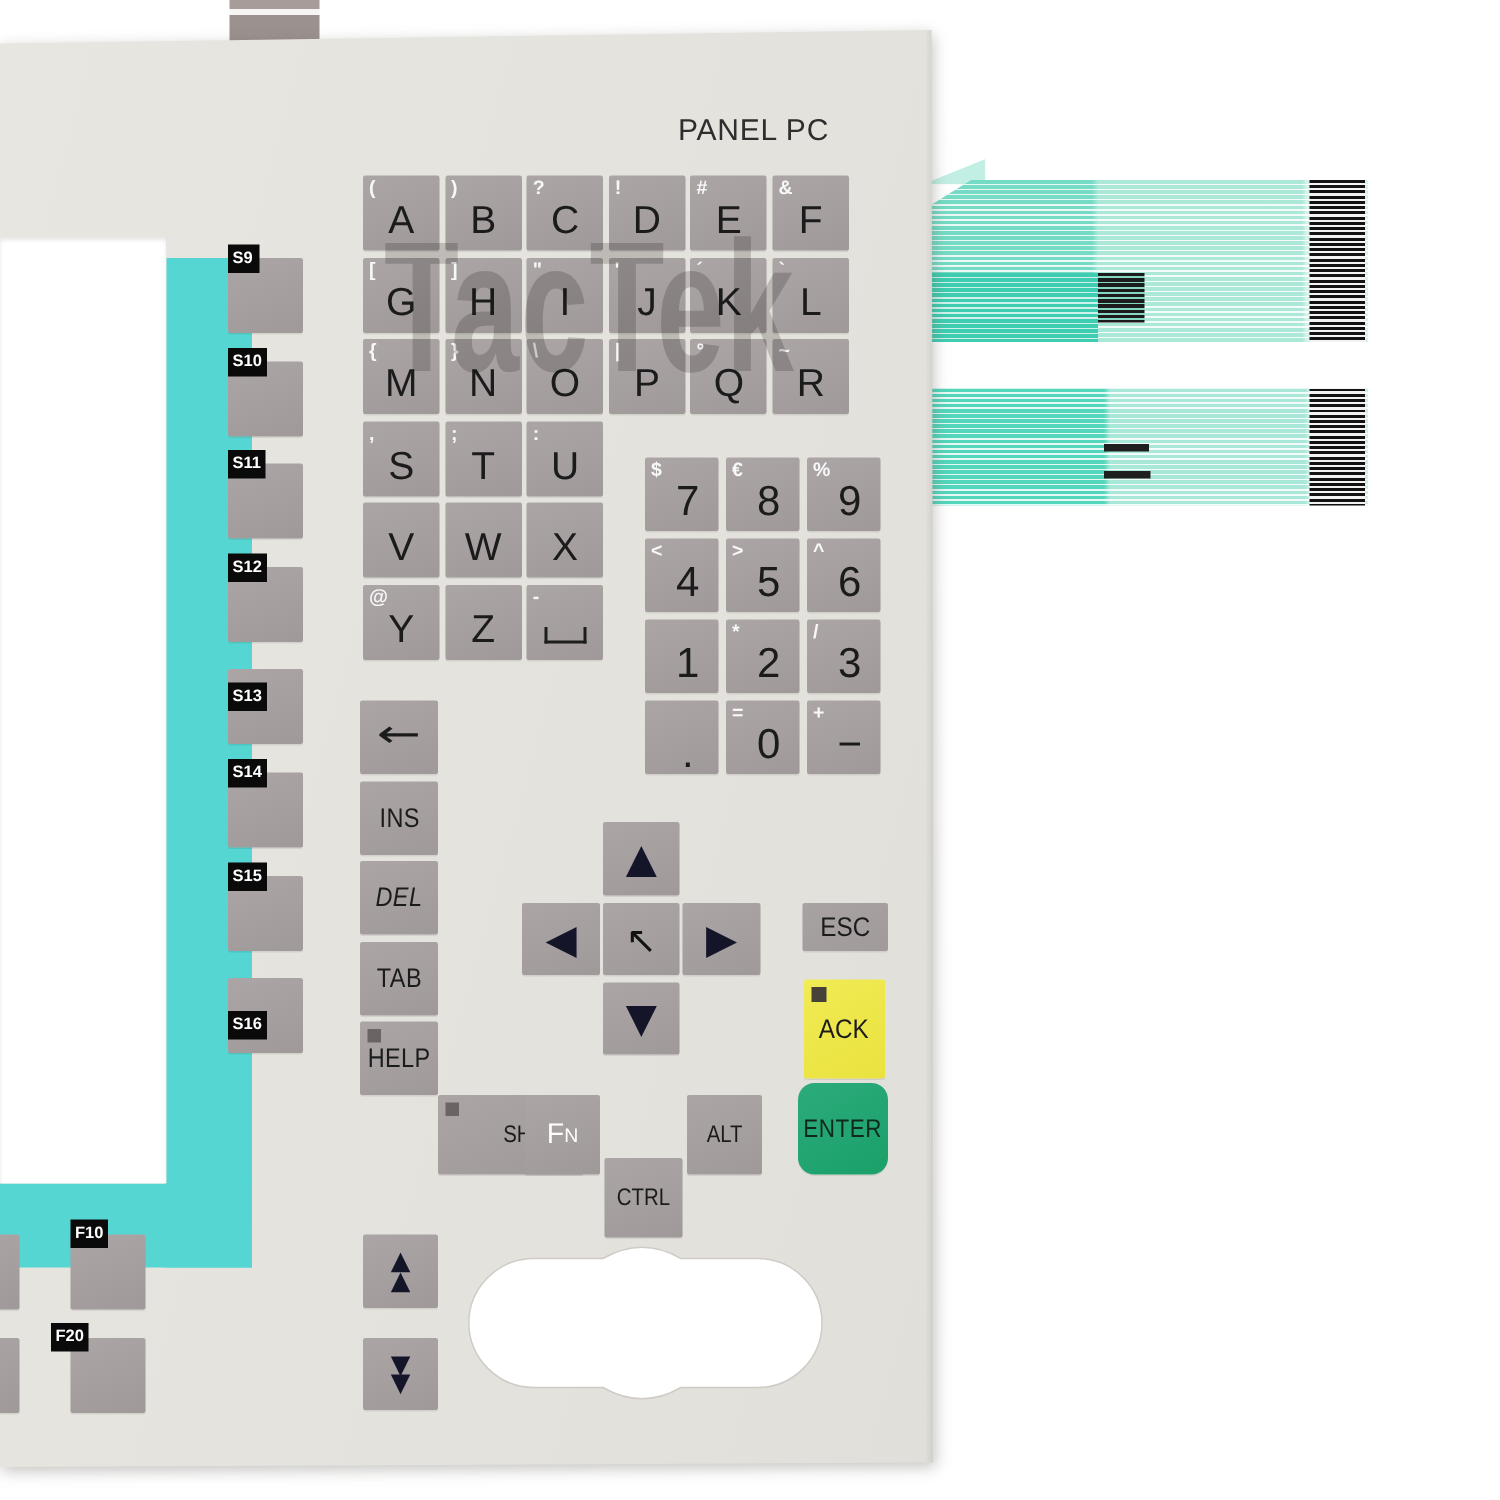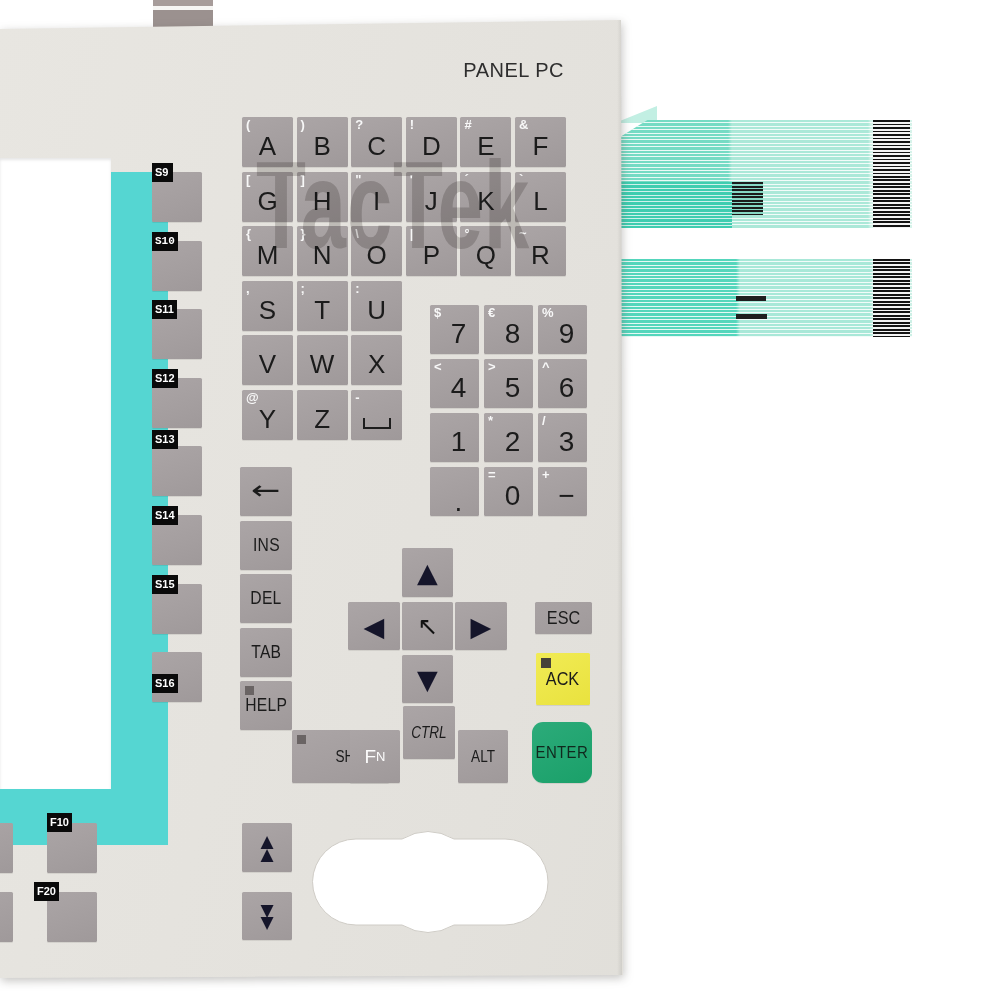--- a/index.html
+++ b/index.html
@@ -38,21 +38,21 @@
   .tab-c{position:absolute;left:0;top:10px;right:0;height:20px;background:#9b918f;
     box-shadow:inset 0 -3px 0 #8e8482;}
 
   
   .panel-wrap{position:absolute;inset:0;filter:drop-shadow(1px 3px 5px rgba(90,85,80,.35));}
   .panel{position:absolute;inset:0;
     clip-path:polygon(0 29px,621px 20px,623px 975px,0 978px);
     background:linear-gradient(105deg,#e8e6e1 0%,#e3e1dc 55%,#dddbd5 100%);}
   .edge-shade{position:absolute;left:617px;top:20px;width:5px;height:955px;
     background:linear-gradient(to right,rgba(0,0,0,0),rgba(0,0,0,.08));}
-  .title{position:absolute;left:452px;top:59px;width:112px;text-align:right;
+  .title{position:absolute;left:452px;top:76px;width:112px;text-align:left;
     font-size:20px;color:#2e2e2e;letter-spacing:.5px;}
   .teal-r{position:absolute;left:110px;top:172px;width:58px;height:673px;background:#55d6d2;}
   .teal-b{position:absolute;left:0;top:789px;width:168px;height:56px;background:#55d6d2;}
   .screen-cutout{position:absolute;left:0;top:158px;width:111px;height:631px;background:#fff;
     box-shadow:inset 0 2px 3px rgba(0,0,0,.10);}
   .oval{position:absolute;left:295px;top:818px;}
 
   
   .key{position:absolute;background:linear-gradient(160deg,#aba5a6 0%,#a49e9f 60%,#9f999a 100%);
     border-radius:1.5px;display:flex;align-items:center;justify-content:center;
@@ -139,21 +139,21 @@
       <div class="key" style="left:455px;top:602px;width:52px;height:48px">
         <span class="tri">▶</span>
         </div>
       <div class="key" style="left:402px;top:655px;width:51px;height:48px">
         <span class="tri">▼</span>
         </div>
 
       <div class="key esc-key" style="left:535px;top:602px;width:57px;height:32px">
         <span class="klabel">ESC</span>
         </div>
-      <div class="key ack-key" style="left:536px;top:653px;width:54px;height:52px">
+      <div class="key ack-key" style="left:536px;top:653px;width:54px;height:66px">
         <span class="led"></span>
         <span class="klabel">ACK</span>
         </div>
       <div class="key enter-key" style="left:532px;top:722px;width:60px;height:61px">
         <span class="klabel">ENTER</span>
         </div>
 
       <div class="key" style="left:242px;top:823px;width:50px;height:49px">
         <span class="dbl">
           <span>▲</span>
@@ -315,61 +315,61 @@
         <div class="key" style="left: 538px; top: 467px; width: 49px; height: 49px;">
           <span class="sym">+</span>
           <span class="klabel digit">−</span>
         </div>
         <div class="key" style="left: 240px; top: 467px; width: 52px; height: 49px;">
           <span class="bksp">←</span>
         </div>
         <div class="key" style="left: 240px; top: 520.6px; width: 52px; height: 49px;">
           <span class="klabel ctrl">INS</span>
         </div>
-        <div class="key" style="left: 240px; top: 574.2px; width: 52px; height: 49px;">
+        <div class="key" style="left: 240px; top: 574.2px; width: 52px; height: 49px; font-style: italic;">
           <span class="klabel ctrl">DEL</span>
         </div>
         <div class="key" style="left: 240px; top: 627.8px; width: 52px; height: 49px;">
           <span class="klabel ctrl">TAB</span>
         </div>
         <div class="key" style="left: 240px; top: 681.4px; width: 52px; height: 49px;">
           <span class="led"></span>
           <span class="klabel ctrl">HELP</span>
         </div>
         <div class="key" style="left: 152px; top: 172px; width: 50px; height: 50px;"></div>
         <div class="blabel" style="left: 152px; top: 163px;">S9</div>
         <div class="key" style="left: 152px; top: 240.6px; width: 50px; height: 50px;"></div>
-        <div class="blabel" style="left: 152px; top: 231.6px; font-family: Liberation Mono, monospace;">S10</div>
+        <div class="blabel" style="left: 152px; top: 231.6px;">S10</div>
         <div class="key" style="left: 152px; top: 309.2px; width: 50px; height: 50px;"></div>
         <div class="blabel" style="left: 152px; top: 300.2px;">S11</div>
         <div class="key" style="left: 152px; top: 377.8px; width: 50px; height: 50px;"></div>
         <div class="blabel" style="left: 152px; top: 368.8px;">S12</div>
         <div class="key" style="left: 152px; top: 446.4px; width: 50px; height: 50px;"></div>
-        <div class="blabel" style="left: 152px; top: 430px;">S13</div>
+        <div class="blabel" style="left: 152px; top: 455px;">S13</div>
         <div class="key" style="left: 152px; top: 515px; width: 50px; height: 50px;"></div>
         <div class="blabel" style="left: 152px; top: 506px;">S14</div>
         <div class="key" style="left: 152px; top: 583.6px; width: 50px; height: 50px;"></div>
         <div class="blabel" style="left: 152px; top: 574.6px;">S15</div>
         <div class="key" style="left: 152px; top: 652.2px; width: 50px; height: 50px;"></div>
         <div class="blabel" style="left: 152px; top: 674px;">S16</div>
         <div class="key" style="left: 47px; top: 823px; width: 50px; height: 50px;"></div>
         <div class="blabel" style="left: 47px; top: 813px;">F10</div>
         <div class="key" style="left: 47px; top: 892px; width: 50px; height: 50px;"></div>
         <div class="blabel" style="left: 34px; top: 882px;">F20</div>
         <div class="key" style="left: -37px; top: 823px; width: 50px; height: 50px;"></div>
         <div class="key" style="left: -37px; top: 892px; width: 50px; height: 50px;"></div>
         <div class="key mods" style="left: 292px; top: 730px; width: 67px; height: 53px; padding-left: 30px;">
           <span class="led"></span>
           <span class="klabel">SHIFT</span>
         </div>
         <div class="key mods" style="left: 350px; top: 730px; width: 50px; height: 53px;">
           <span class="fn-main">F</span>
           <span class="fn-sub">N</span>
         </div>
-        <div class="key mods" style="left: 403px; top: 706px; width: 52px; height: 53px; font-style: italic;">
+        <div class="key mods" style="left: 403px; top: 772px; width: 52px; height: 53px;">
           <span class="klabel">CTRL</span>
         </div>
         <div class="key mods" style="left: 458px; top: 730px; width: 50px; height: 53px;">
           <span class="klabel">ALT</span>
         </div>
       </div>
   </div>
 
   <div class="watermark">TacTek</div>
 </div>

